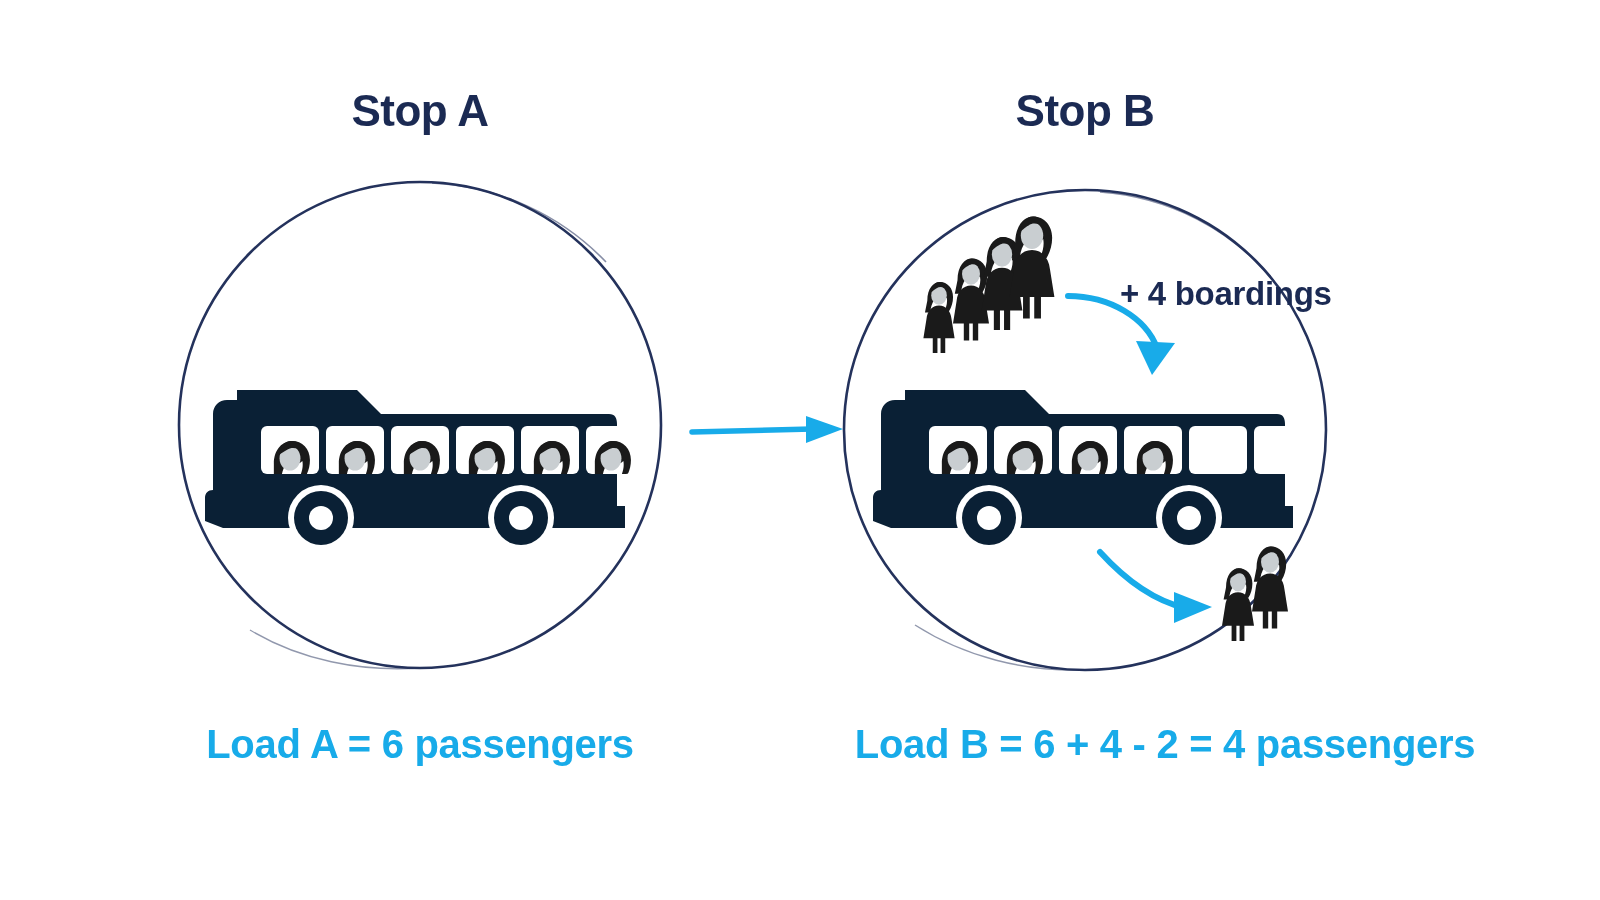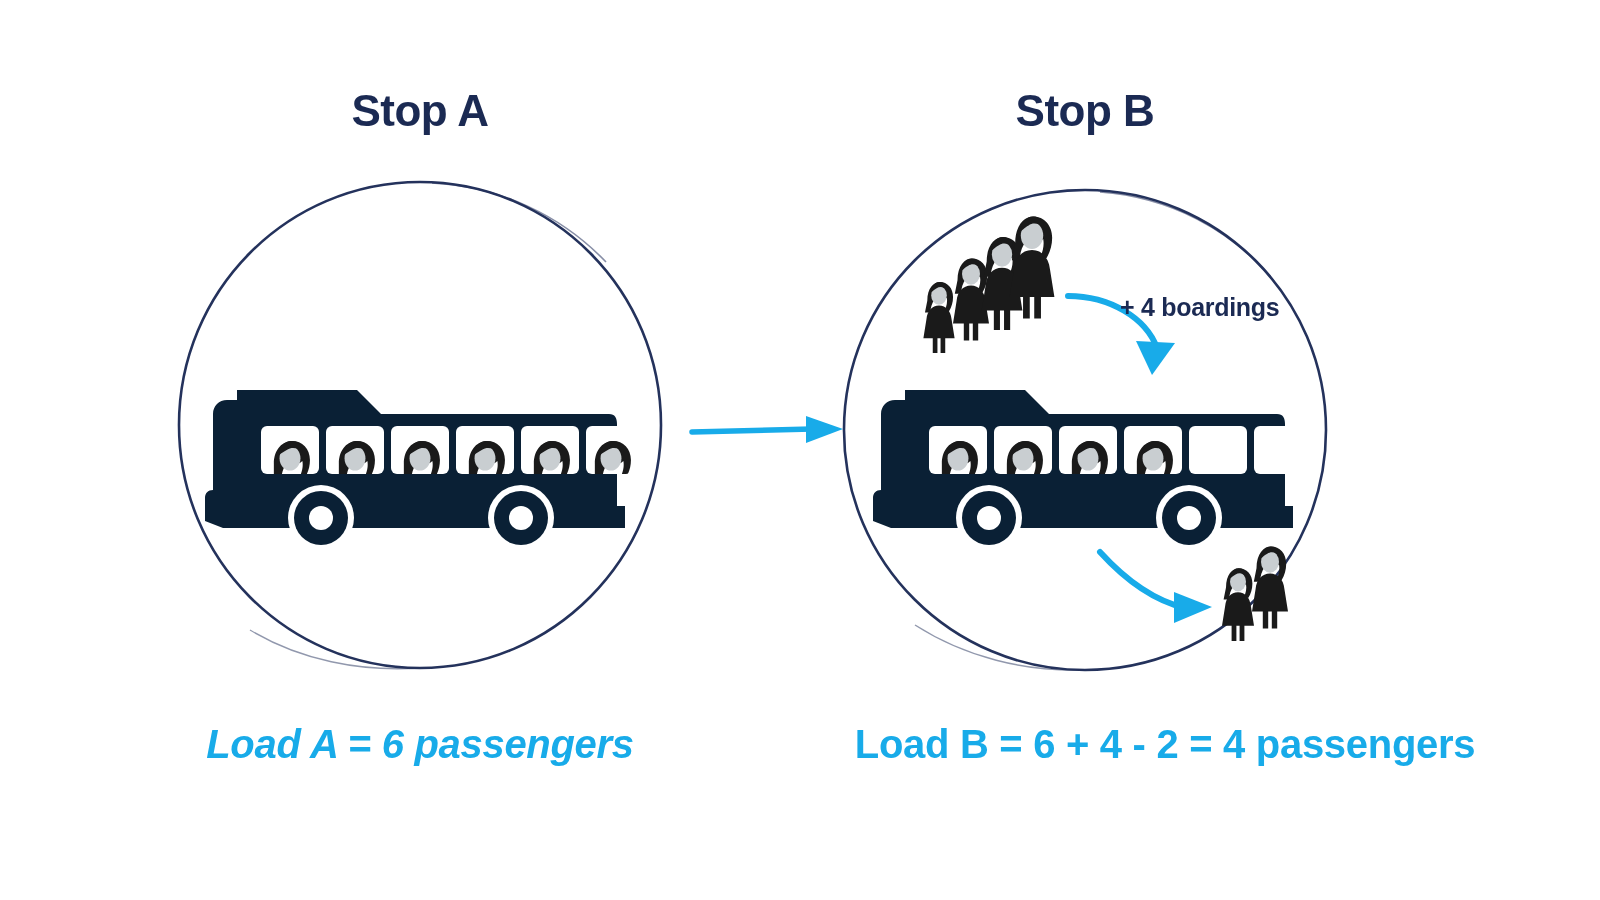--- a/index.html
+++ b/index.html
@@ -44,31 +44,30 @@
 
   .load-caption {
     position: absolute;
     text-align: center;
     font-weight: bold;
     font-size: 40px;
     letter-spacing: -0.3px;
     color: #18ABE9;
     white-space: nowrap;
   }
-  #caption-a { left: 120px; top: 722px; width: 600px; font-style: italic; }
+  #caption-a { left: 120px; top: 722px; width: 600px; }
   #caption-b { left: 760px; top: 722px; width: 810px; }
 
   .annot {
     position: absolute;
     font-weight: bold;
-    font-size: 25px;
+    font-size: 33px;
     letter-spacing: -0.3px;
     color: #1B2A53;
     white-space: nowrap;
-    margin-top: 18px;
   }
   #annot-boardings { left: 1120px; top: 275px; }
   #annot-alightings { left: 840px; top: 585px; }
 
   svg { display: block; }
   .svg-layer {
     position: absolute;
     left: 0; top: 0;
     width: 1600px;
     height: 900px;

